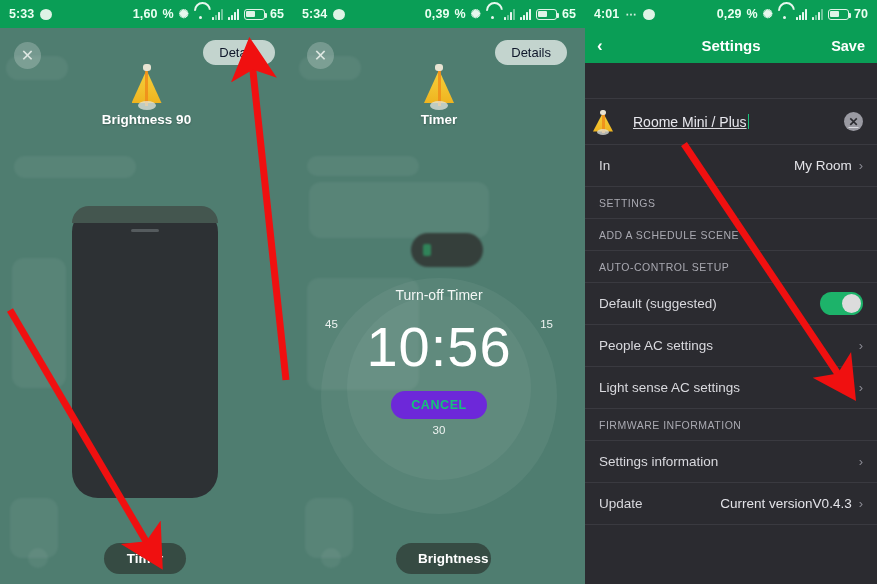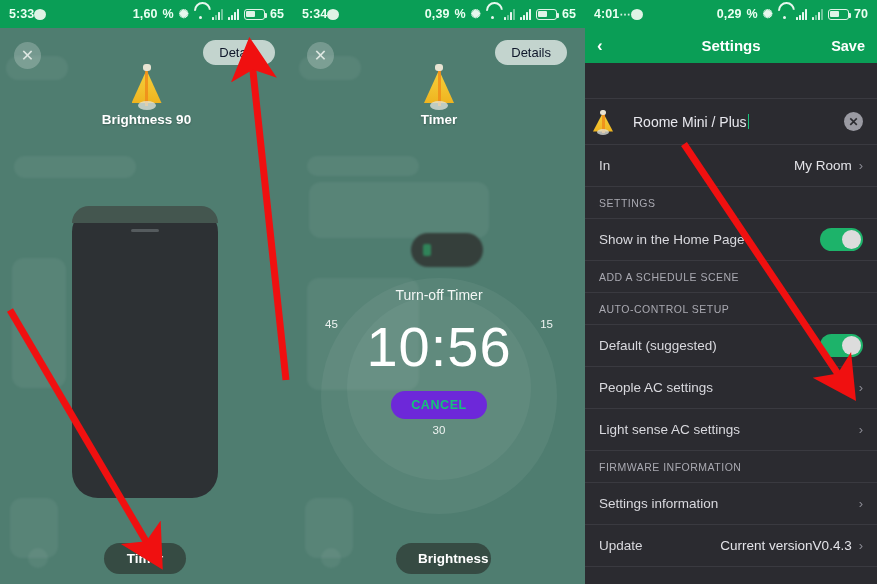--- a/index.html
+++ b/index.html
@@ -20,21 +20,21 @@
   
   .statusbar {
     position: relative; height: 28px;
     background: #0a9e56;
     display: flex; align-items: center;
     padding: 0 9px;
     color: #eafff2;
     font-size: 12.5px; font-weight: bold;
     letter-spacing: .1px;
   }
-  .sb-left { display: flex; align-items: center; }
+  .sb-left { display: flex; align-items: center; gap: 6px; }
   .sb-right { margin-left: auto; display: flex; align-items: center; gap: 5px; }
   .sb-bubble {
     width: 12px; height: 11px; border-radius: 6px/5.5px;
     background: #dff3e6; display:inline-block;
   }
   .sb-dots { font-size: 11px; letter-spacing: 1px; color:#d8f1e2; }
   .sb-pct { font-size: 12.5px; font-weight: bold; }
   .glyph { font-size: 12px; line-height: 1; color: #e7f7ee; }
   .bars { display: inline-flex; align-items: flex-end; gap: 1px; height: 11px; }
   .bars i { display:block; width: 2px; background: #e7f7ee; border-radius:.5px;}
@@ -185,21 +185,21 @@
   .row .right { margin-left:auto; display:flex; align-items:center; gap:7px;
     color:#e3e3e8; font-size:13.5px; }
   .chev { color:#8b8b93; font-size:13px; }
 
   .sectionhdr {
     height:32px; display:flex; align-items:center; padding:0 14px;
     background:#2b2b30; border-bottom:1px solid #3a3a40;
     color:#a9a9b1; font-size:10.5px; letter-spacing:.5px;
   }
 
-  .name-row { height:46px; }
+  .name-row { height:46px;text-decoration:underline; }
   .name-row .bulb-sm { position:relative; width:18px; height:24px; margin-right:16px; }
   .name-row .namefield { color:#e8e8ee; font-size:14px; }
   .caret { display:inline-block; width:1.5px; height:15px;
     background:#18c27c; vertical-align:-3px; margin-left:1px; }
   .clear-x {
     margin-left:auto; width:19px; height:19px; border-radius:50%;
     background:#9a9aa2; color:#2b2b30; font-size:12px; font-weight:bold;
     display:flex; align-items:center; justify-content:center;
   }
 
@@ -404,26 +404,20 @@
     <div class="row">
       <span class="label">In</span>
       <span class="right">
         <span>My Room</span>
         <span class="chev">›</span>
       </span>
     </div>
 
     <div class="sectionhdr">SETTINGS</div>
 
-    <div class="row">
-      <span class="label">Show in the Home Page</span>
-      <span class="toggle">
-          <span class="knob"></span>
-        </span>
-    </div>
 
     <div class="sectionhdr">ADD A SCHEDULE SCENE</div>
 
 
     <div class="sectionhdr">AUTO-CONTROL SETUP</div>
 
     <div class="row">
       <span class="label">Default (suggested)</span>
       <span class="toggle">
           <span class="knob"></span>

